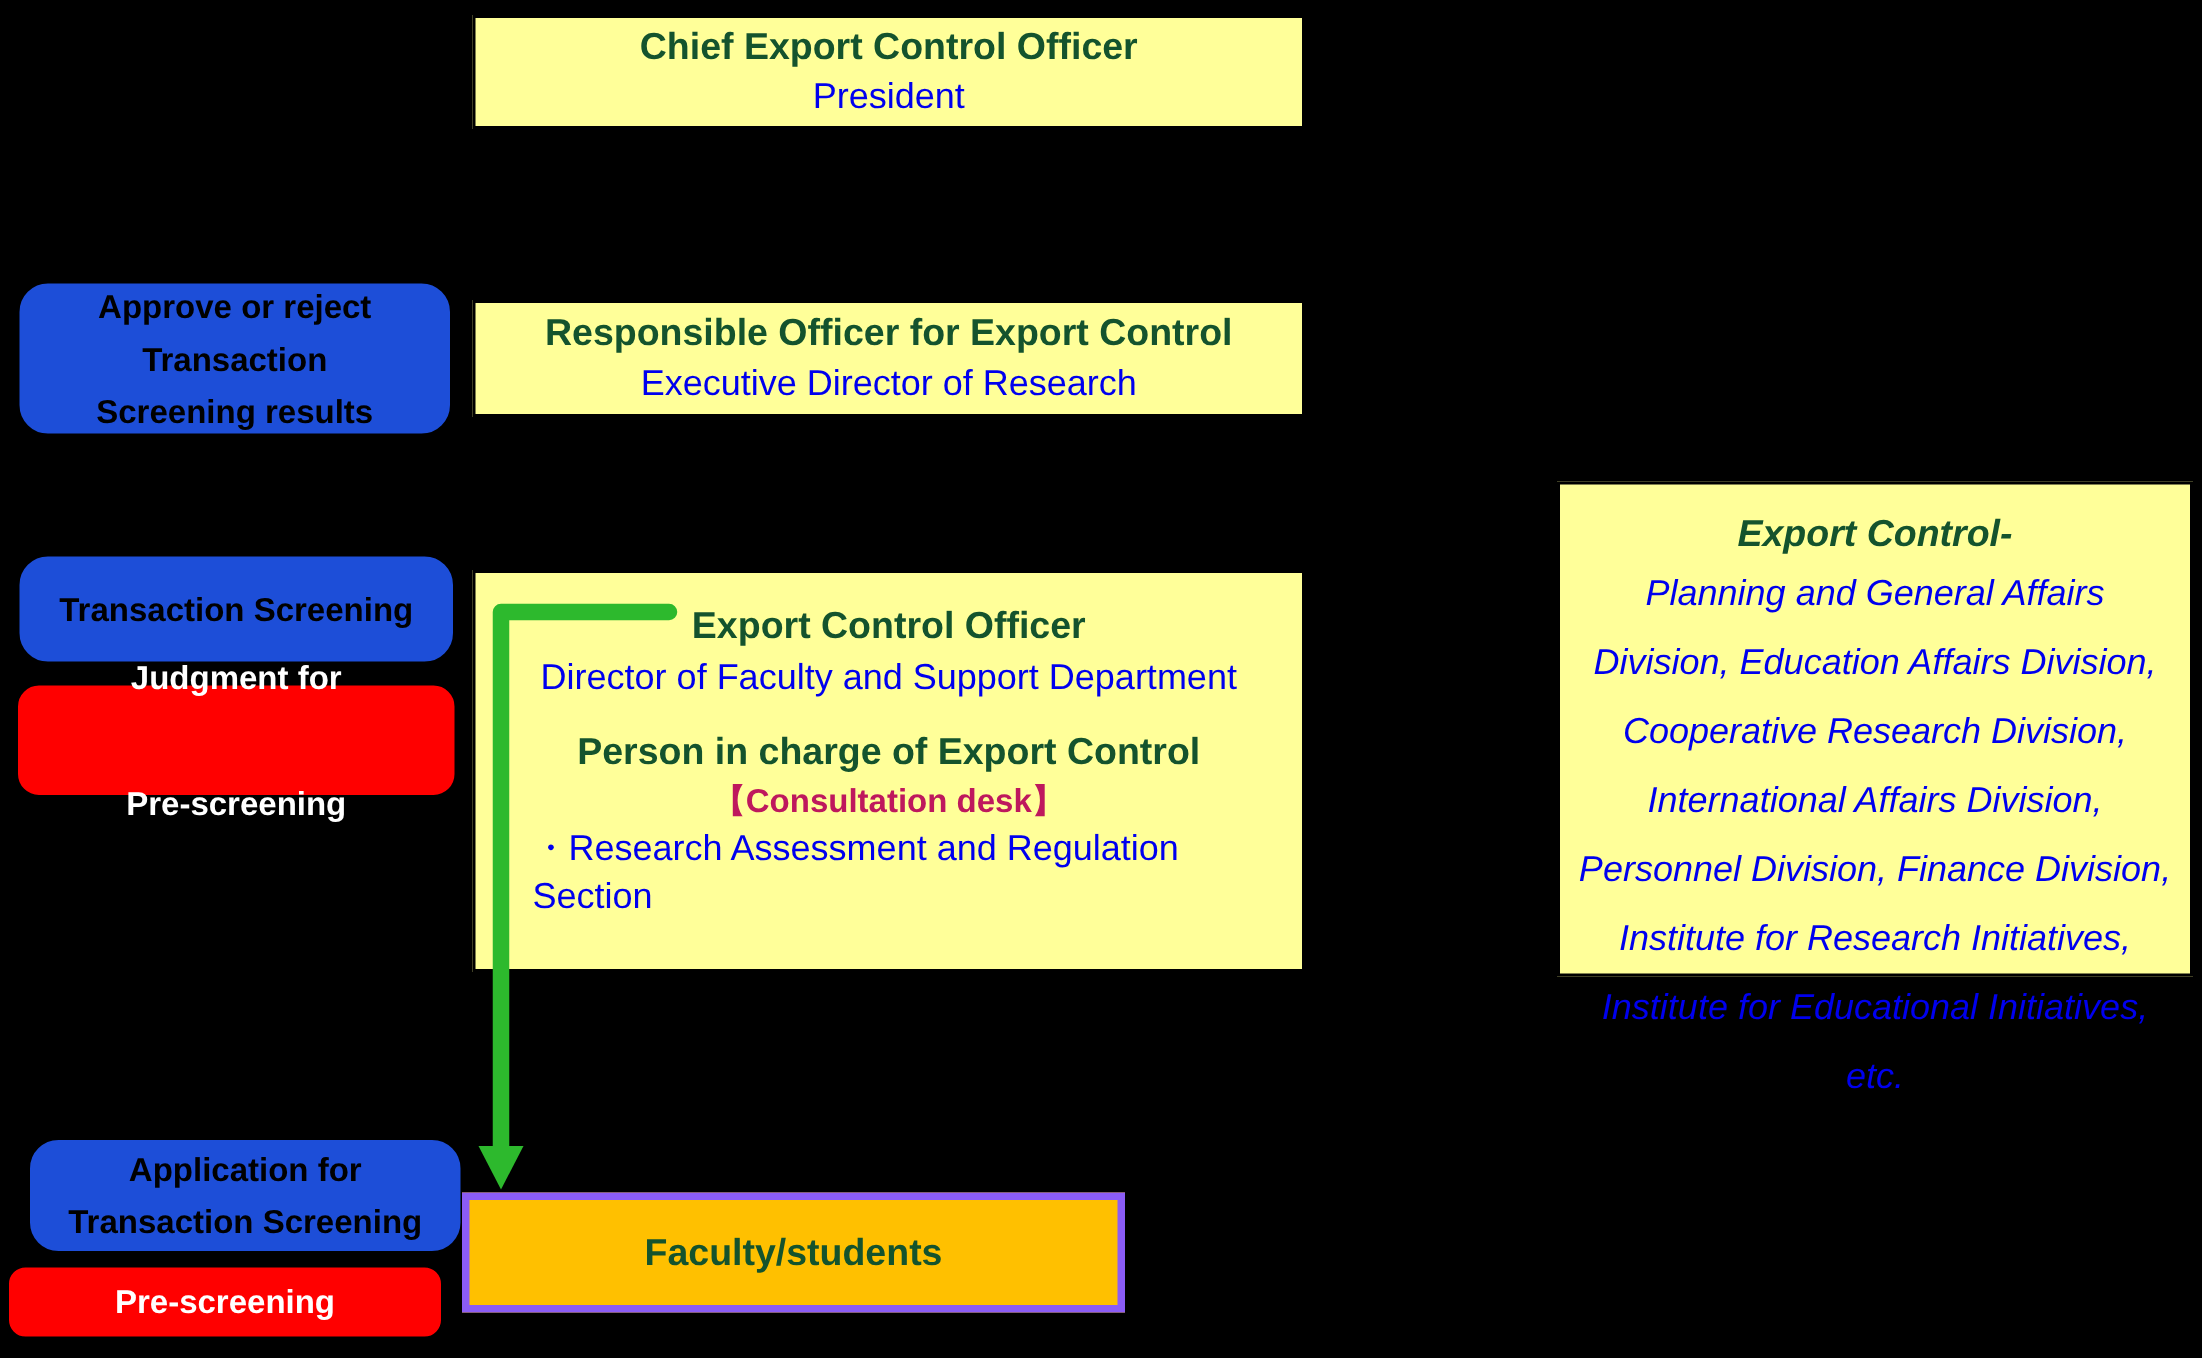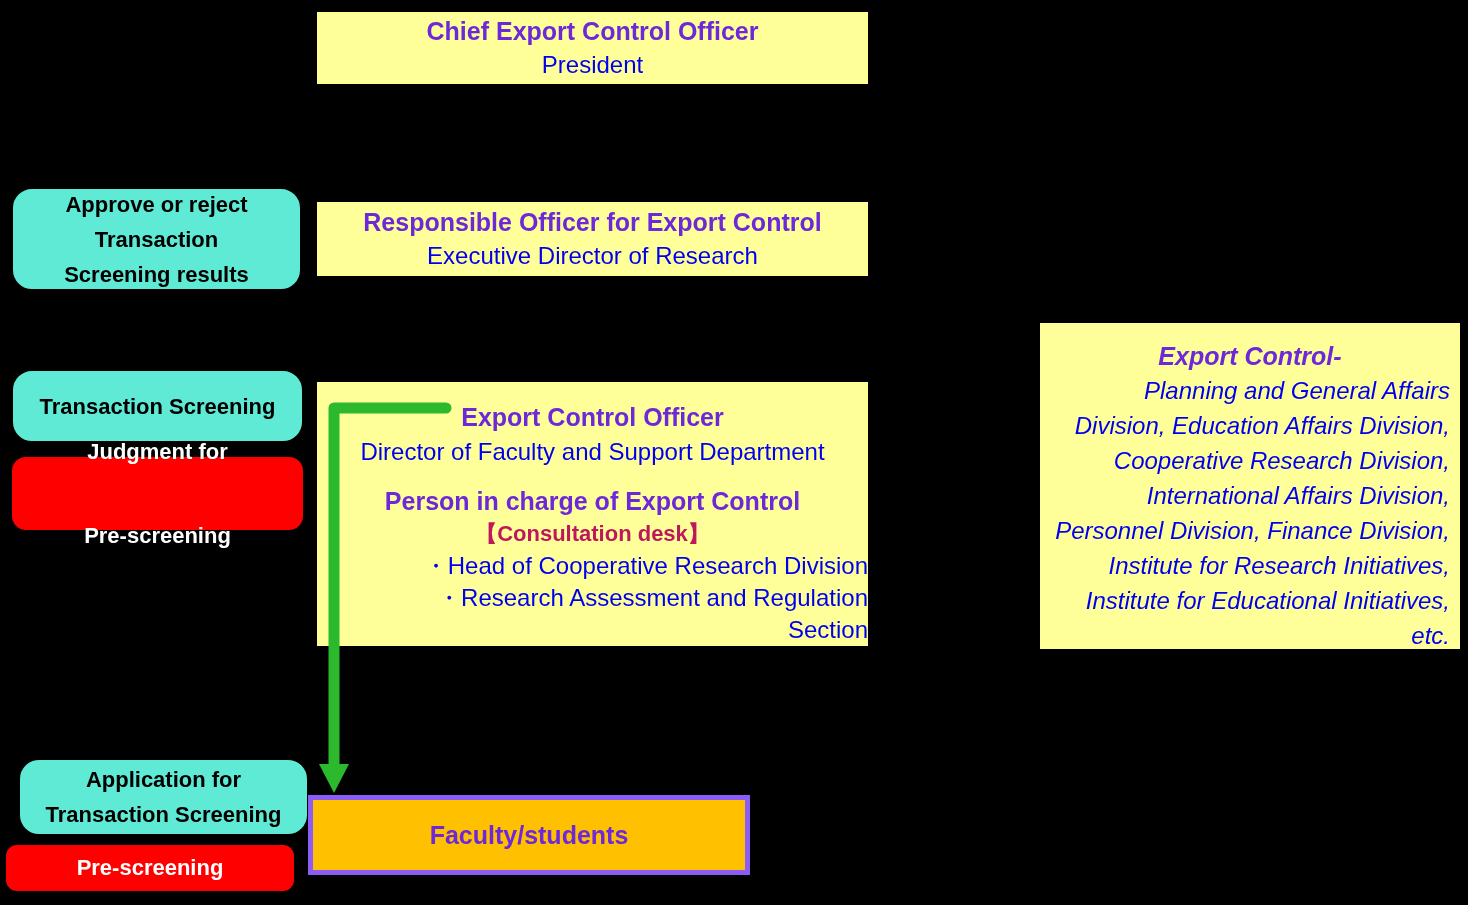--- a/index.html
+++ b/index.html
@@ -22,50 +22,49 @@
     flex-direction: column;
     align-items: center;
     justify-content: center;
     text-align: center;
   }
   .yellow {
     background: #FFFF99;
     border: 2px solid #000000;
   }
   .pink {
-    background: #5eead4;
+    background: #1d4ed8;
     border: 3px solid #000000;
     border-radius: 22px;
   }
   .red {
     background: #FF0000;
     border: 2px solid #000000;
     border-radius: 16px;
   }
   .orange {
     background: #FFC000;
     border: 5px solid #8b5cf6;
   }
   .t-black-bold {
-    color: #6d28d9;
+    color: #14532d;
     font-weight: bold;
     font-size: 25px;
     line-height: 34px;
   }
   .t-black-bold-sm {
     color: #000000;
     font-weight: bold;
     font-size: 22px;
     line-height: 35px;
   }
   .t-blue {
     color: #0000EE;
     font-size: 24px;
     line-height: 34px;
-    text-align: right;
   }
   .t-white-bold {
     color: #FFFFFF;
     font-weight: bold;
     font-size: 22px;
     line-height: 36px;
   }
   .t-magenta-bold {
     color: #be185d;
     font-weight: bold;
@@ -85,23 +84,23 @@
     margin-left: 38px;
   }
   .bullets .t-blue {
     line-height: 32px;
   }
   .dept-box {
     justify-content: flex-start;
     padding: 16px 12px 0 12px;
   }
   .dept-body {
-    text-align: right;
+    text-align: center;
     width: 400px;
-    line-height: 35px;
+    line-height: 46px;
   }
   .arrow-layer {
     position: absolute;
     left: 0;
     top: 0;
     width: 1468px;
     height: 905px;
     pointer-events: none;
     z-index: 5;
   }
@@ -136,21 +135,20 @@
     <div class="t-white-bold">Pre-screening</div>
   </div>
 
   <div class="box yellow officer-box" style="left:315px; top:380px; width:555px; height:268px;">
     <div class="t-black-bold">Export Control Officer</div>
     <div class="t-blue" style="line-height:36px;">Director of Faculty and Support Department</div>
     <div class="officer-gap"></div>
     <div class="t-black-bold">Person in charge of Export Control</div>
     <div class="t-magenta-bold">【Consultation desk】</div>
     <div class="bullets">
-      <div class="t-blue">・Head of Cooperative Research Division</div>
       <div class="t-blue">・Research Assessment and Regulation Section</div>
     </div>
   </div>
 
   <div class="box yellow dept-box" style="left:1038px; top:321px; width:424px; height:330px;font-style:italic;">
     <div class="t-black-bold">Export Control-</div>
     <div class="t-blue dept-body">Planning and General Affairs Division, Education Affairs Division, Cooperative Research Division, International Affairs Division, Personnel Division, Finance Division, Institute for Research Initiatives, Institute for Educational Initiatives, etc.</div>
   </div>
 
   <div class="box pink" style="left:17px; top:757px; width:293px; height:80px;">

